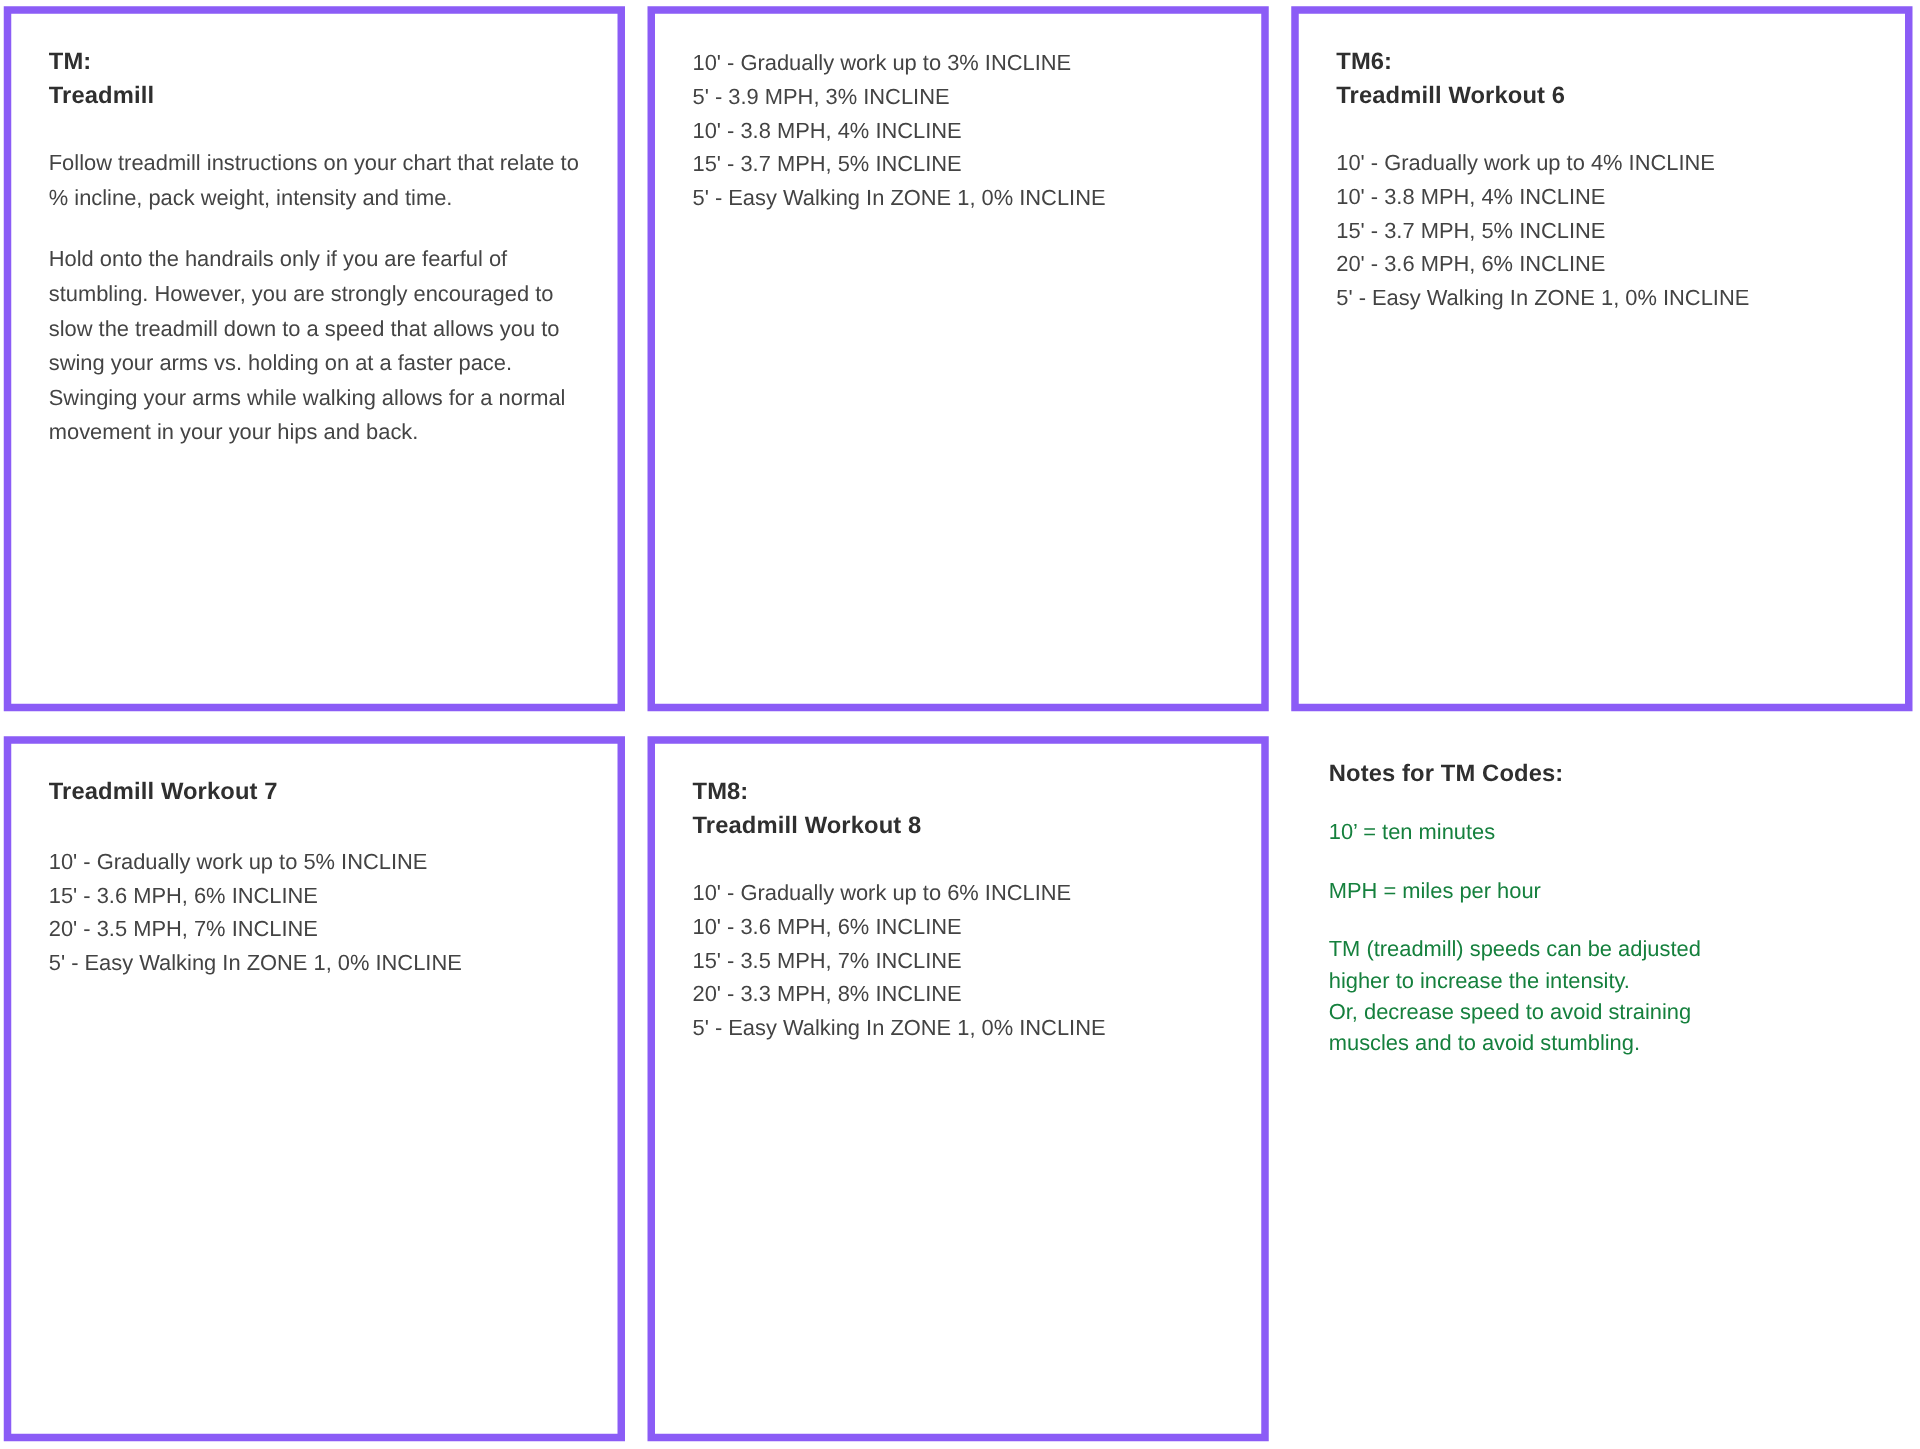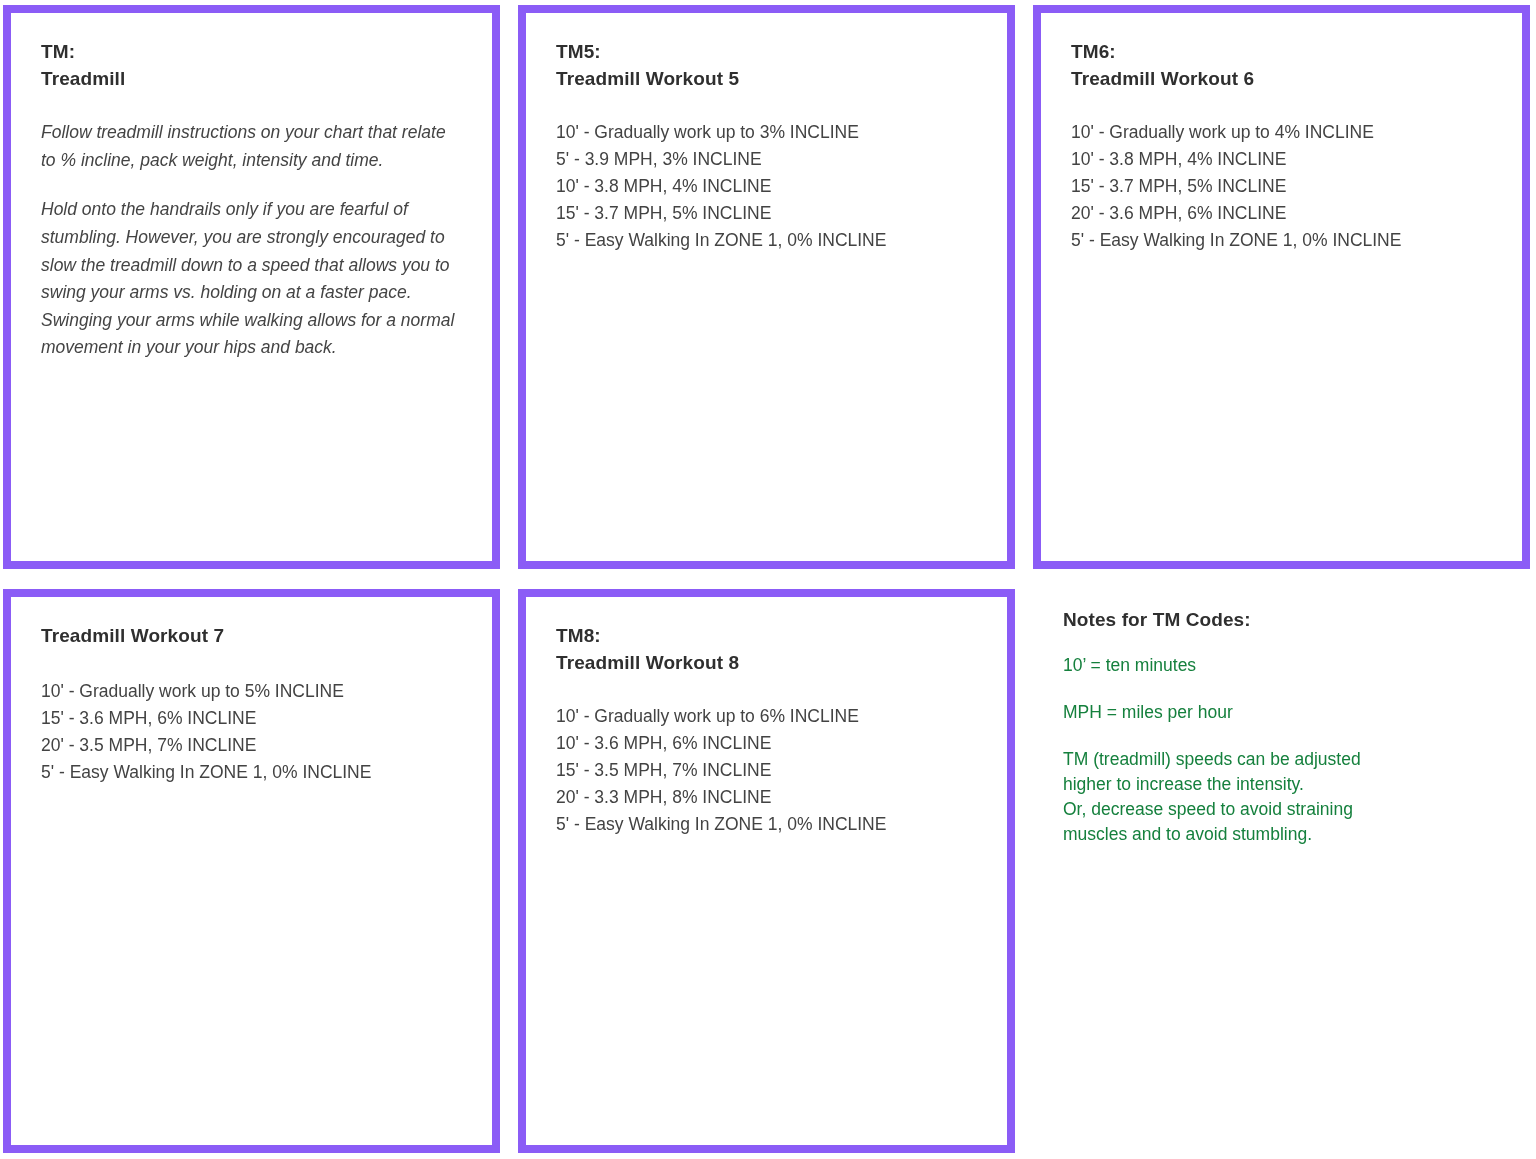--- a/index.html
+++ b/index.html
@@ -25,21 +25,21 @@
   .grid {
     display: grid;
     grid-template-columns: 497px 497px 497px;
     grid-template-rows: 564px 564px;
     column-gap: 18px;
     row-gap: 20px;
     width: 1529px;
   }
 
   .card {
-    border: 8px solid #8b5cf6;
+    border: 6px solid #8b5cf6;
     background: #ffffff;
     box-sizing: border-box;
     padding: 26px 28px 20px 30px;
     overflow: hidden;
   }
 
   .card--plain {
     border: none;
     padding: 20px 28px 20px 30px;
   }
@@ -55,21 +55,20 @@
   .card-heading .hl-line {
     display: block;
   }
 
   .body-para {
     font-size: 17.5px;
     color: #444444;
     line-height: 1.58;
     margin: 0 0 22px 0;
     max-width: 452px;
-    font-style: italic;
   }
   .body-para:last-child {
     margin-bottom: 16px;
   }
 
   .workout-list {
     list-style: none;
     margin: 0;
     padding: 0;
   }
@@ -116,24 +115,20 @@
     <section class="card">
       <h2 class="card-heading">
         <span class="hl-line">TM:</span>
         <span class="hl-line">Treadmill</span>
       </h2>
       <p class="body-para">Follow treadmill instructions on your chart that relate to % incline, pack weight, intensity and time.</p>
       <p class="body-para">Hold onto the handrails only if you are fearful of stumbling. However, you are strongly encouraged to slow the treadmill down to a speed that allows you to swing your arms vs. holding on at a faster pace. Swinging your arms while walking allows for a normal movement in your your hips and back.</p>
     </section>
 
     <section class="card">
-      <h2 class="card-heading">
-        <span class="hl-line">TM5:</span>
-        <span class="hl-line">Treadmill Workout 5</span>
-      </h2>
       <ul class="workout-list">
         <li>10' - Gradually work up to 3% INCLINE</li>
         <li>5' - 3.9 MPH, 3% INCLINE</li>
         <li>10' - 3.8 MPH, 4% INCLINE</li>
         <li>15' - 3.7 MPH, 5% INCLINE</li>
         <li>5' - Easy Walking In ZONE 1, 0% INCLINE</li>
       </ul>
     </section>
 
     <section class="card">

